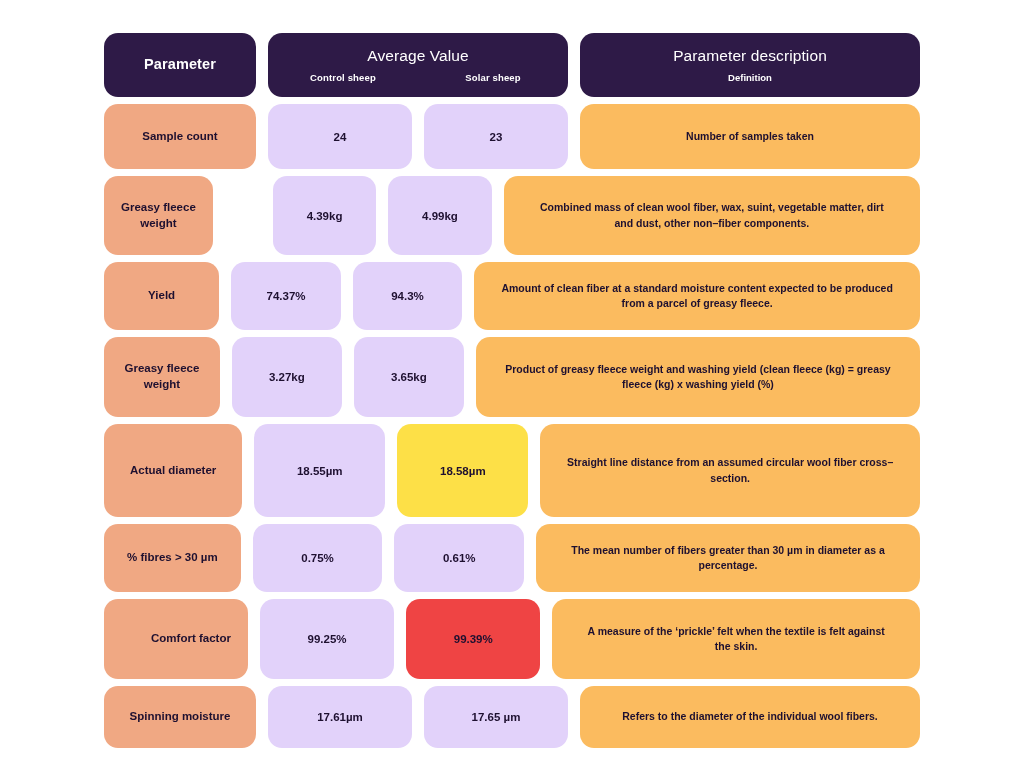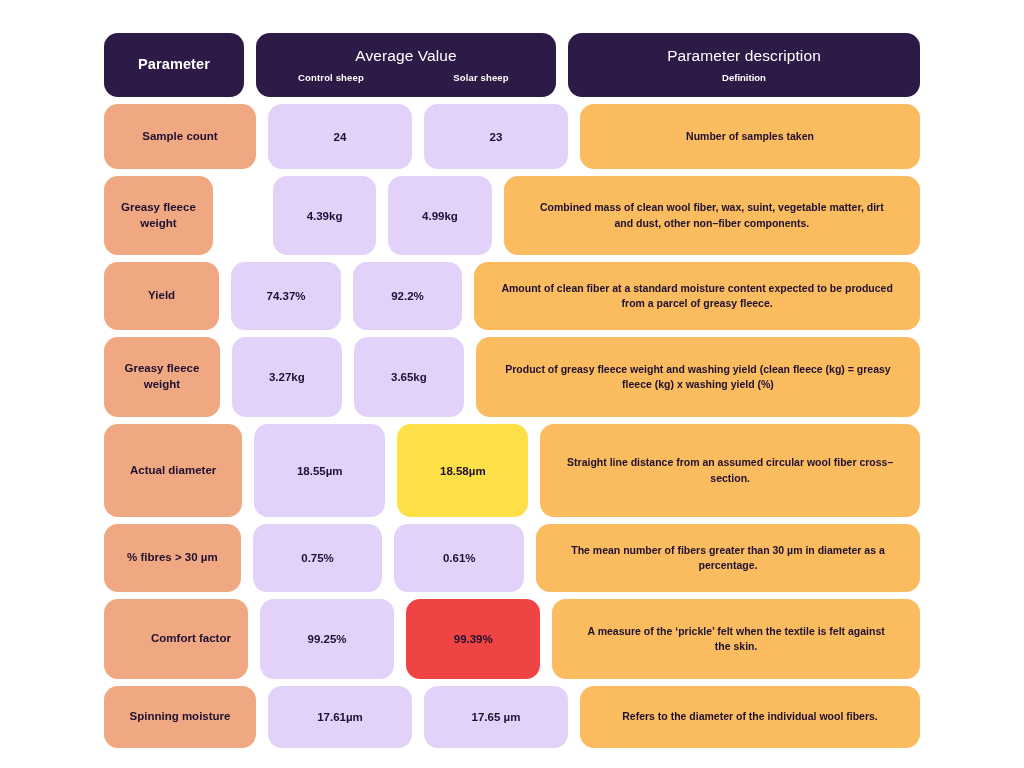--- a/index.html
+++ b/index.html
@@ -31,21 +31,21 @@
   .hdr {
     background: #2e1a47;
     border-radius: 14px;
     display: flex;
     flex-direction: column;
     align-items: center;
     justify-content: center;
     color: #ffffff;
   }
 
-  .hdr-param     { width: 140px; }
+  .hdr-param     { width: 152px; }
   .hdr-avg       { width: 300px; }
   .hdr-desc      { flex: 1 1 auto; }
 
   .hdr-title {
     font-size: 14.5px;
     font-weight: bold;
     letter-spacing: 0.1px;
     line-height: 1.2;
   }
   .hdr-avg .hdr-title { font-size: 15.5px; font-weight: normal; }
@@ -149,21 +149,21 @@
       </div>
       <div class="body-row" style="height: 79px;">
         <div class="cell cell-param" style="background: rgb(240, 168, 131); color: rgb(30, 16, 48);">Greasy fleece weight</div>
         <div class="cell cell-val" style="background: rgb(226, 210, 250); color: rgb(30, 16, 48); margin-left: 48px;">4.39kg</div>
         <div class="cell cell-val second" style="background: rgb(226, 210, 250); color: rgb(30, 16, 48);">4.99kg</div>
         <div class="cell cell-desc" style="background: rgb(251, 187, 95); color: rgb(30, 16, 48);">Combined mass of clean wool fiber, wax, suint, vegetable matter, dirt and dust, other non–fiber components.</div>
       </div>
       <div class="body-row" style="height: 68px;">
         <div class="cell cell-param" style="background: rgb(240, 168, 131); color: rgb(30, 16, 48);">Yield</div>
         <div class="cell cell-val" style="background: rgb(226, 210, 250); color: rgb(30, 16, 48);">74.37%</div>
-        <div class="cell cell-val second" style="background: rgb(226, 210, 250); color: rgb(30, 16, 48);">92.2%</div>
+        <div class="cell cell-val second" style="background: rgb(226, 210, 250); color: rgb(30, 16, 48);">94.3%</div>
         <div class="cell cell-desc" style="background: rgb(251, 187, 95); color: rgb(30, 16, 48);">Amount of clean fiber at a standard moisture content expected to be produced from a parcel of greasy fleece.</div>
       </div>
       <div class="body-row" style="height: 80px;">
         <div class="cell cell-param" style="background: rgb(240, 168, 131); color: rgb(30, 16, 48);">Greasy fleece weight</div>
         <div class="cell cell-val" style="background: rgb(226, 210, 250); color: rgb(30, 16, 48);">3.27kg</div>
         <div class="cell cell-val second" style="background: rgb(226, 210, 250); color: rgb(30, 16, 48);">3.65kg</div>
         <div class="cell cell-desc" style="background: rgb(251, 187, 95); color: rgb(30, 16, 48);">Product of greasy fleece weight and washing yield (clean fleece (kg) = greasy fleece (kg) x washing yield (%)</div>
       </div>
       <div class="body-row" style="height: 93px;">
         <div class="cell cell-param" style="background: rgb(240, 168, 131); color: rgb(30, 16, 48);">Actual diameter</div>

